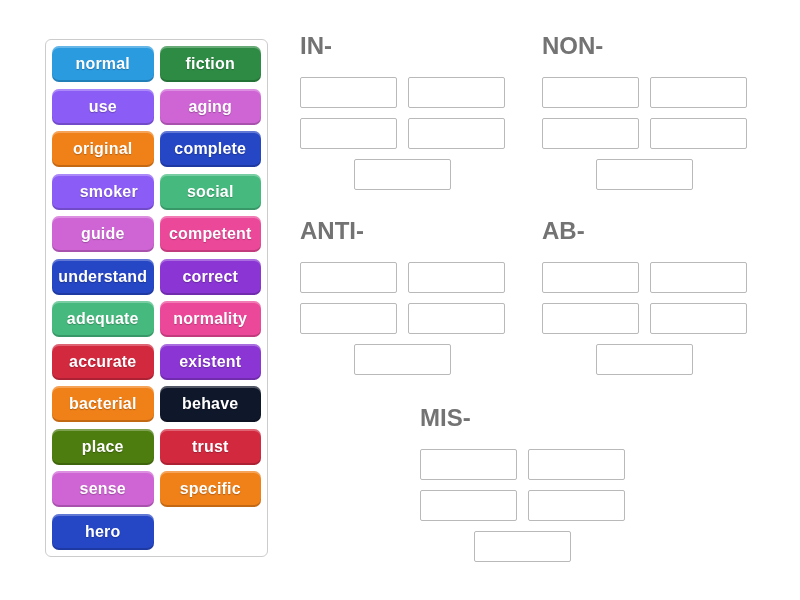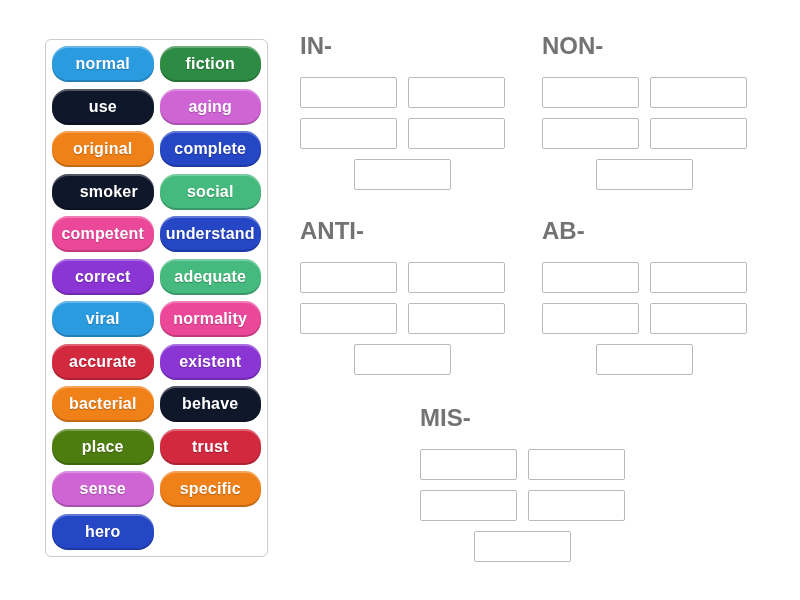--- a/index.html
+++ b/index.html
@@ -28,21 +28,21 @@
     background: #ffffff;
     border: 1px solid #cccccc;
     border-radius: 6px;
     padding: 6px;
     display: grid;
     grid-template-columns: 1fr 1fr;
     gap: 6.5px 6px;
   }
   .tile {
     height: 36px;
-    border-radius: 16px;
+    border-radius: 7px;
     display: flex;
     align-items: center;
     justify-content: center;
     color: #ffffff;
     font-weight: bold;
     font-size: 16px;
     letter-spacing: 0.2px;
     text-shadow: 0 1px 1px rgba(0,0,0,0.25);
     box-shadow: inset 0 2px 0 rgba(255,255,255,0.28),
                 inset 0 -2px 0 rgba(0,0,0,0.18);
@@ -86,31 +86,31 @@
   .group-mis  { left: 420px; top: 402px; }
 </style>
 </head>
 <body>
 
 <div class="stage">
 
   <div class="bank">
     <div class="tile" style="background-color: rgb(43, 155, 224);">normal</div>
     <div class="tile" style="background-color: rgb(46, 139, 68);">fiction</div>
-    <div class="tile" style="background-color: #0f172a; text-align: center;">use</div>
+    <div class="tile" style="background-color: #8b5cf6; text-align: center;">use</div>
     <div class="tile" style="background-color: rgb(207, 100, 212);">aging</div>
     <div class="tile" style="background-color: rgb(240, 128, 24);">original</div>
     <div class="tile" style="background-color: rgb(37, 70, 197);">complete</div>
-    <div class="tile" style="background-color: #0f172a; padding-left: 12px;">smoker</div>
+    <div class="tile" style="background-color: #8b5cf6; padding-left: 12px;">smoker</div>
     <div class="tile" style="background-color: rgb(70, 186, 126);">social</div>
+    <div class="tile" style="background-color: rgb(207, 100, 212);">guide</div>
     <div class="tile" style="background-color: #ec4899;">competent</div>
     <div class="tile" style="background-color: rgb(37, 70, 197);">understand</div>
     <div class="tile" style="background-color: rgb(138, 53, 212);">correct</div>
     <div class="tile" style="background-color: rgb(70, 186, 126);">adequate</div>
-    <div class="tile" style="background-color: rgb(43, 155, 224);">viral</div>
     <div class="tile" style="background-color: #ec4899;">normality</div>
     <div class="tile" style="background-color: rgb(210, 41, 63);">accurate</div>
     <div class="tile" style="background-color: rgb(138, 53, 212);">existent</div>
     <div class="tile" style="background-color: rgb(240, 128, 24);">bacterial</div>
     <div class="tile" style="background-color: #0f172a;">behave</div>
     <div class="tile" style="background-color: #4d7c0f; text-align: center;">place</div>
     <div class="tile" style="background-color: rgb(210, 41, 63);">trust</div>
     <div class="tile" style="background-color: rgb(207, 100, 212);">sense</div>
     <div class="tile" style="background-color: rgb(240, 128, 24);">specific</div>
     <div class="tile" style="background-color: rgb(37, 70, 197);">hero</div>

